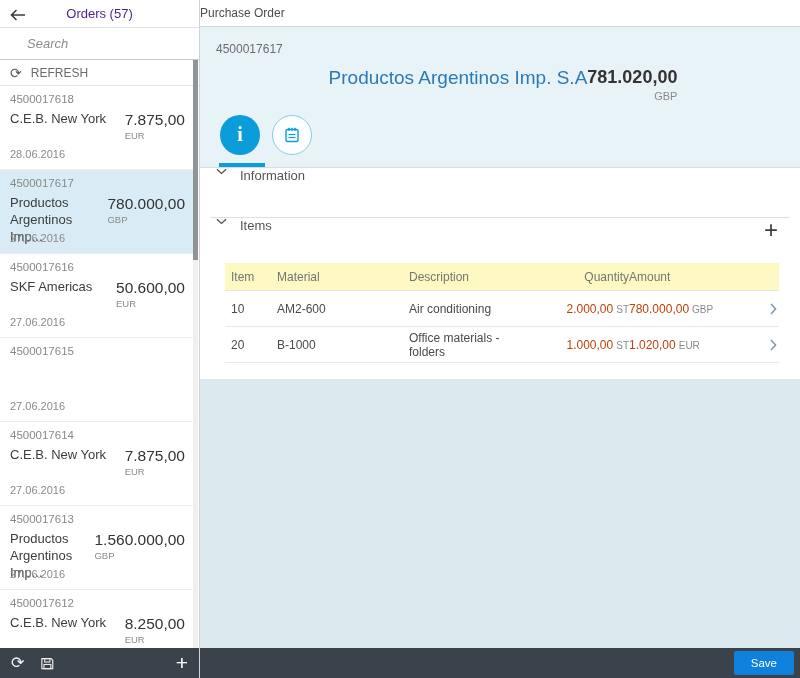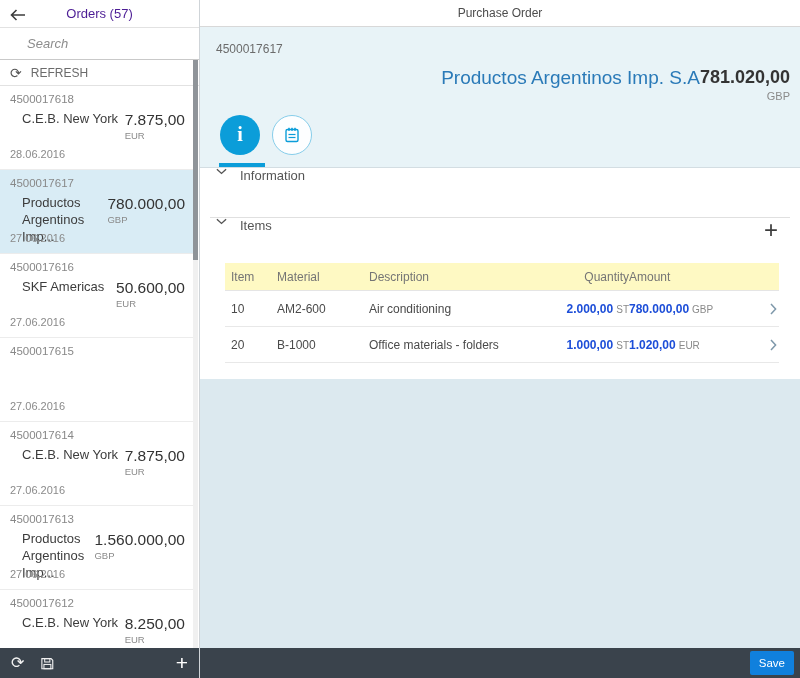--- a/index.html
+++ b/index.html
@@ -21,45 +21,45 @@
   .search-input::placeholder { font-style:italic; color:#8c8c8c; }
   .refresh-row { height:26px; border-bottom:1px solid #e2e2e2; display:flex;
     align-items:center; gap:9px; padding:0 10px; color:#6b6b6b; font-size:12px; cursor:pointer; }
   .refresh-glyph { font-size:14px; line-height:1; color:#555; }
 
   .order-list { position:absolute; top:86px; left:0; right:6px; bottom:30px; overflow:hidden; }
   .list-item { height:84px; border-bottom:1px solid #ececec; padding:7px 8px 0 10px;
     position:relative; background:#fff; cursor:pointer; }
   .list-item.selected { background:var(--selected-bg,#d9ecf5); }
   .li-id { font-size:11.5px; color:#888; margin-bottom:6px; }
-  .li-mid { display:flex; justify-content:space-between; align-items:flex-start;margin-left:12px; }
+  .li-mid { display:flex; justify-content:space-between; align-items:flex-start; }
   .li-name { font-size:13px; color:#3c3c3c; line-height:1.3; max-width:100px; }
   .li-amt-block { white-space:nowrap; }
   .li-amt { font-size:15.5px; color:#333; line-height:1.15; }
   .li-cur { font-size:9.5px; color:#8a8a8a; margin-top:1px; }
   .li-date { font-size:11px; color:#8a8a8a; position:absolute; left:10px; bottom:9px; }
 
   .lp-scrollbar { position:absolute; right:1px; top:60px; bottom:30px; width:5px; background:#f0f0f0; }
   .lp-scroll-thumb { position:absolute; top:0; left:0; width:5px; height:200px; background:#8f9499; cursor:grab; }
 
   .lp-footer { position:absolute; left:0; right:0; bottom:0; height:30px;
     background:var(--footer-bg,#3a434c); display:flex; align-items:center; gap:16px; padding:0 11px; }
   .lp-footer .plus-btn { margin-left:auto; color:#fff; font-size:21px; font-weight:300;
     line-height:1; cursor:pointer; padding-bottom:2px; }
   .foot-icon { color:#f2f2f2; display:flex; align-items:center; cursor:pointer; }
   .foot-refresh-glyph { font-size:16px; line-height:1; color:#f2f2f2; }
 
   
   .right-panel { position:absolute; left:200px; top:0; width:600px; height:678px;
     display:flex; flex-direction:column; background:var(--empty-bg,#dce9ef); }
   .rp-titlebar { height:27px; background:#fff; border-bottom:1px solid #d8d8d8;
-    display:flex; align-items:center; justify-content:center; font-size:12px; color:#4d4d4d; }
+    display:flex; align-items:center; font-size:12px; color:#4d4d4d; }
   .obj-header { background:var(--objheader-bg,#e8f3f7); padding:15px 10px 0 16px; }
   .obj-id { font-size:12px; color:#6b6b6b; }
-  .obj-row { display:flex; justify-content:flex-end; align-items:flex-start; margin-top:11px; }
+  .obj-row { display:flex; justify-content:center; align-items:flex-start; margin-top:11px; }
   .obj-title { font-size:19px; color:var(--title-blue,#2a7ab8); }
   .obj-amt-block { text-align:right; }
   .obj-amount { font-size:18px; color:#333;font-weight:bold; }
   .obj-currency { font-size:11px; color:#8a8a8a; margin-top:2px; }
 
   .icon-tabs { background:var(--objheader-bg,#e8f3f7); height:66px; position:relative;
     display:flex; align-items:center; gap:12px; padding-left:20px; border-bottom:1px solid #d3dde2; }
   .tab-circle { width:40px; height:40px; border-radius:50%; display:flex;
     align-items:center; justify-content:center; cursor:pointer; }
   .tab-circle.active { background:var(--accent,#0b9dd9); }
@@ -78,32 +78,32 @@
   .add-item-btn { margin-left:auto; font-size:24px; font-weight:300; color:#3c3c3c;
     cursor:pointer; line-height:1; padding-right:6px; }
 
   .items-table { margin:0 21px 2px 25px; }
   .t-headrow { display:flex; align-items:center; height:28px; background:#fef9c3;
     border-bottom:1px solid #e5e5e5; font-size:12px; color:#757575; }
   .t-row { display:flex; align-items:center; height:36px; border-bottom:1px solid #e8e8e8;
     font-size:12px; color:#4a4a4a; background:#fff; cursor:pointer; }
   .c-item { width:52px; padding-left:6px; }
   .c-mat  { width:92px; }
-  .c-desc { flex:1; }
+  .c-desc { flex:1;margin-left:40px; }
   .c-qty  { width:112px; text-align:right; white-space:nowrap; }
   .c-amt  { width:122px; text-align:left; white-space:nowrap; }
   .c-chev { width:28px; display:flex; justify-content:flex-end; align-items:center; padding-right:2px; }
-  .val-strong { font-weight:bold; color:#1d4ed8; }
+  .val-strong { font-weight:normal; color:#c2410c; }
   .val-unit { font-size:10px; color:#8a8a8a; margin-left:3px; }
 
   .empty-area { flex:1; background:var(--empty-bg,#dce9ef); }
   .rp-footer { height:30px; background:var(--footer-bg,#3a434c); display:flex;
     align-items:center; justify-content:flex-end; padding:0 6px; }
   .save-btn { background:var(--save-blue,#1080dd); color:#fff; border:none; border-radius:2px;
-    height:24px; padding:0 9px; font-size:11.5px; font-family:"Liberation Sans", sans-serif; cursor:pointer; }
+    height:24px; padding:0 17px; font-size:11.5px; font-family:"Liberation Sans", sans-serif; cursor:pointer; }
 </style>
 </head>
 <body>
 
 <div class="left-panel">
   <div class="lp-header">
     <span class="back-btn">
       <svg width="16" height="12" viewBox="0 0 16 12">
         <path d="M6.5 1 L1.5 6 L6.5 11 M1.5 6 H15" stroke="#3c3c3c" stroke-width="1.6" fill="none"></path>
       </svg>

